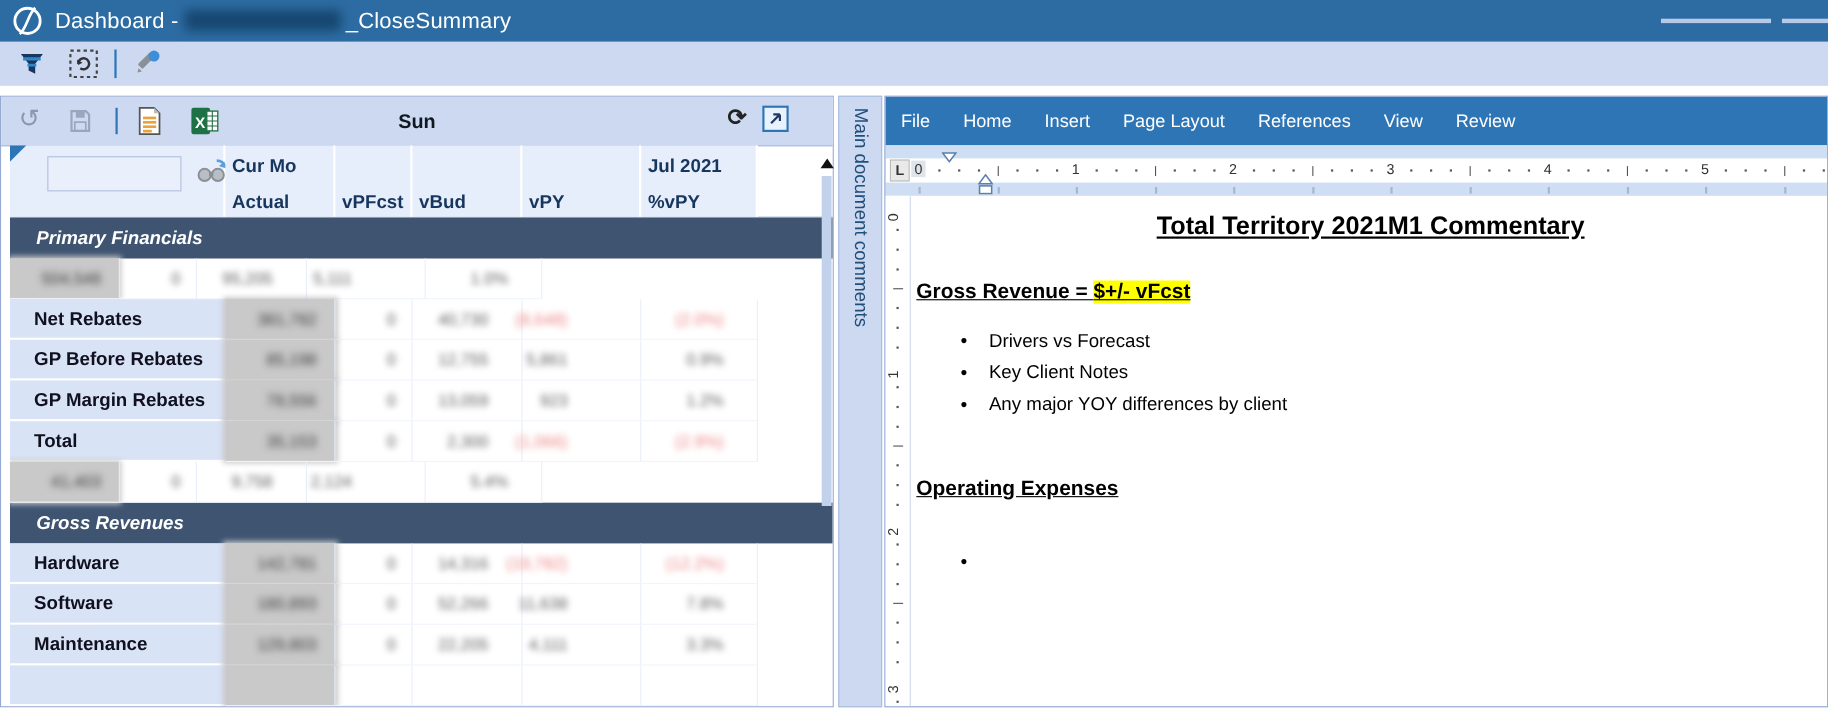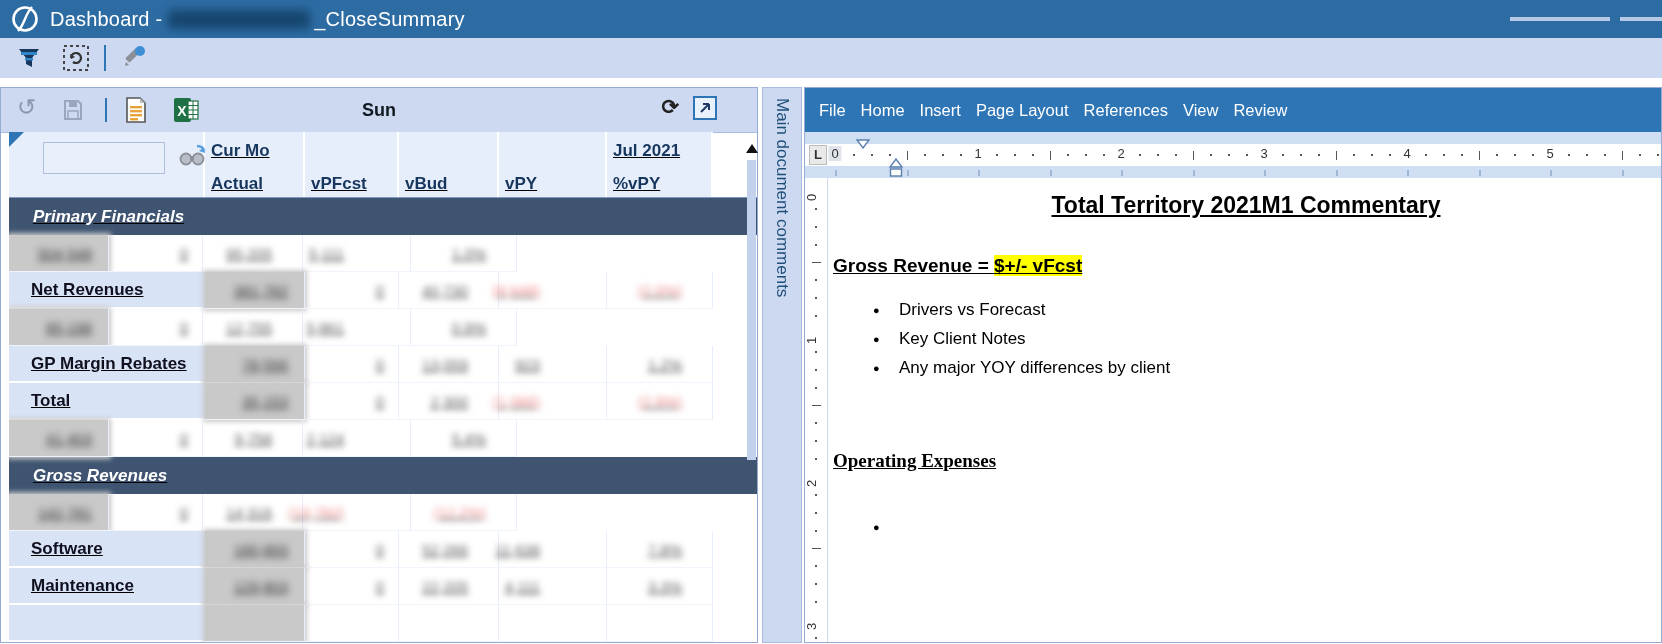--- a/index.html
+++ b/index.html
@@ -30,31 +30,31 @@
   .left-panel{left:0;width:758px;}
   .lp-toolbar{position:relative;height:44px;background:#ccd9f1;border-bottom:1px solid #a9bcdf;}
   .lp-toolbar .undo{position:absolute;left:16px;top:6px;font-size:23px;color:#8a97ad;}
   .lp-toolbar .sep{position:absolute;left:104px;top:10px;width:2px;height:24px;background:#2e75b6;}
   .lp-title{position:absolute;left:0;right:0;top:0;line-height:44px;text-align:center;
             font-weight:bold;font-size:18px;color:#101820;}
   .lp-refresh{position:absolute;right:78px;top:7px;font-size:21px;font-weight:bold;color:#222;}
   .lp-expand{position:absolute;right:40px;top:8px;width:24px;height:24px;background:#e9f1fc;
              border:2px solid #2e75b6;box-sizing:border-box;display:flex;align-items:center;justify-content:center;}
 
-  .table-wrap{position:absolute;left:8px;top:44px;right:0;bottom:0;overflow:hidden;text-decoration:underline;}
+  .table-wrap{position:absolute;left:8px;top:44px;right:0;bottom:0;overflow:hidden;}
   .trow{display:flex;}
   .hrow1{height:38px;} .hrow2{height:27px;border-bottom:1px solid #7f98c4;}
   .hcell{background:#e7eefb;border-right:2px solid #fff;box-sizing:border-box;
          font-weight:bold;color:#17365d;font-size:17px;display:flex;align-items:center;padding-left:6px;}
   .hrow1 .hcell{position:relative;}
   .drow{height:37px;} .srow{height:37px;background:#3e5471;color:#fff;font-style:italic;font-weight:bold;
         font-size:17px;display:flex;align-items:center;padding-left:24px;box-sizing:border-box;}
   .c-label{width:196px;flex:0 0 auto;}
   .c-actual{width:100px;flex:0 0 auto;}
-  .c-vpfcst{width:94px;flex:0 0 auto;}
+  .c-vpfcst{width:70px;flex:0 0 auto;}
   .c-vbud{width:100px;flex:0 0 auto;}
   .c-vpy{width:108px;flex:0 0 auto;}
   .c-pvpy{width:106px;flex:0 0 auto;}
   .lbl{background:#d9e3f6;border-bottom:2px solid #fff;box-sizing:border-box;display:flex;align-items:center;
        padding-left:22px;font-weight:bold;font-size:17px;color:#10101e;}
   .val{display:flex;align-items:center;justify-content:flex-end;box-sizing:border-box;font-size:15px;
        border-bottom:1px solid #f0f4fc;border-right:1px solid #e8eefb;color:#5f5f5f;filter:none;}
   .val span{filter:blur(3px);}
   .val.neg span{color:#ee8585;}
   .val.actual{background:#c9c9c9;box-shadow:0 0 5px 2px #c9c9c9;}
@@ -70,21 +70,21 @@
               border-left:6px solid transparent;border-right:6px solid transparent;border-bottom:9px solid #111;}
   .vscroll-track{position:absolute;left:746px;top:72px;width:9px;height:300px;background:#c3d2ec;}
 
   
   .comments-strip{left:762px;width:40px;background:#ccd9f1;border:1px solid #a9bcdf;box-sizing:border-box;}
   .comments-strip .vtext{writing-mode:vertical-rl;font-size:17px;color:#1f4e79;padding:10px 0 0 9px;white-space:nowrap;}
 
   
   .doc-panel{left:804px;width:858px;background:#cfdef2;border:1px solid #96abd3;overflow:hidden;}
   .ribbon{position:absolute;left:0;top:0;right:0;height:44px;background:#2e75b6;display:flex;
-          align-items:center;padding-left:14px;gap:15px;}
+          align-items:center;padding-left:14px;gap:30px;}
   .rtab{color:#fff;font-size:16.5px;line-height:44px;white-space:nowrap;}
   .ruler-zone{position:absolute;left:0;top:44px;right:0;height:46px;background:#cfdef2;overflow:hidden;}
   .h-ruler{position:absolute;left:0;top:12px;right:0;height:22px;background:#fff;}
   .tab-selector{position:absolute;left:4px;top:13px;width:18px;height:20px;background:#e9e9e9;
                 border:1px solid #bbb;box-sizing:border-box;text-align:center;line-height:18px;
                 font-weight:bold;font-size:13px;color:#333;}
   .rnum{position:absolute;top:2px;transform:translateX(-50%);font-size:13px;color:#333;}
   .rnum.zero{background:#dfe3ea;padding:0 3px;}
   .rtick{position:absolute;top:10px;width:2px;height:2px;background:#555;}
   .rtick.half{top:7px;width:1px;height:9px;}
@@ -97,21 +97,21 @@
   .vnum{position:absolute;left:3px;transform:rotate(-90deg);font-size:13px;color:#333;}
   .vtick{position:absolute;left:10px;width:2px;height:2px;background:#555;}
   .vtick.half{left:7px;width:9px;height:1px;}
   .page-content{position:absolute;left:26px;top:0;right:0;bottom:0;color:#000;}
   .doc-title{margin-top:14px;text-align:center;font-size:23px;font-weight:bold;text-decoration:underline;}
   .doc-h{font-size:19px;font-weight:bold;text-decoration:underline;margin:0 0 0 2px;}
   .doc-h .hl{background:#ffff00;}
   .doc-ul{list-style:none;margin:18px 0 0 0;padding:0;}
   .doc-ul li{font-size:17px;line-height:29px;padding-left:68px;position:relative;}
   .doc-ul li::before{content:"\25CF";position:absolute;left:42px;font-size:11px;top:1px;}
-  .sec1{margin-top:36px;} .sec2{margin-top:48px;} .sec3{margin-top:68px;font-family:Liberation Serif, serif;}
+  .sec1{margin-top:36px;} .sec2{margin-top:48px;} .sec3{margin-top:52px;}
   .sec3 .doc-ul{margin-top:40px;}
 </style>
 </head>
 <body>
 
 <div class="stage">
 
   <div class="titlebar">
     <svg class="logo" viewBox="0 0 30 30">
       <circle cx="15" cy="15" r="11.5" fill="none" stroke="#fff" stroke-width="2.6"></circle>
@@ -212,38 +212,39 @@
               <span>95,205</span>
             </div>
     <div class="val c-vpy pr-y">
               <span>5,111</span>
             </div>
     <div class="val c-pvpy pr-p">
               <span>1.0%</span>
             </div>
   </div>
           <div class="trow drow">
-    <div class="lbl c-label">Net Revenues</div>
+    <div class="lbl c-label">Net Rebates</div>
     <div class="val actual c-actual pr-a">
               <span>381,782</span>
             </div>
     <div class="val c-vpfcst pr-f">
               <span>0</span>
             </div>
     <div class="val c-vbud pr-b">
               <span>40,730</span>
             </div>
     <div class="val c-vpy pr-y neg">
               <span>(8,648)</span>
             </div>
     <div class="val c-pvpy pr-p neg">
               <span>(2.0%)</span>
             </div>
   </div>
           <div class="trow drow">
+    <div class="lbl c-label">GP Before Rebates</div>
     <div class="val actual c-actual pr-a">
               <span>85,198</span>
             </div>
     <div class="val c-vpfcst pr-f">
               <span>0</span>
             </div>
     <div class="val c-vbud pr-b">
               <span>12,755</span>
             </div>
     <div class="val c-vpy pr-y">
@@ -301,20 +302,21 @@
             </div>
     <div class="val c-vpy pr-y">
               <span>2,124</span>
             </div>
     <div class="val c-pvpy pr-p">
               <span>5.4%</span>
             </div>
   </div>
           <div class="srow">Gross Revenues</div>
           <div class="trow drow">
+    <div class="lbl c-label">Hardware</div>
     <div class="val actual c-actual pr-a">
               <span>142,781</span>
             </div>
     <div class="val c-vpfcst pr-f">
               <span>0</span>
             </div>
     <div class="val c-vbud pr-b">
               <span>14,316</span>
             </div>
     <div class="val c-vpy pr-y neg">

